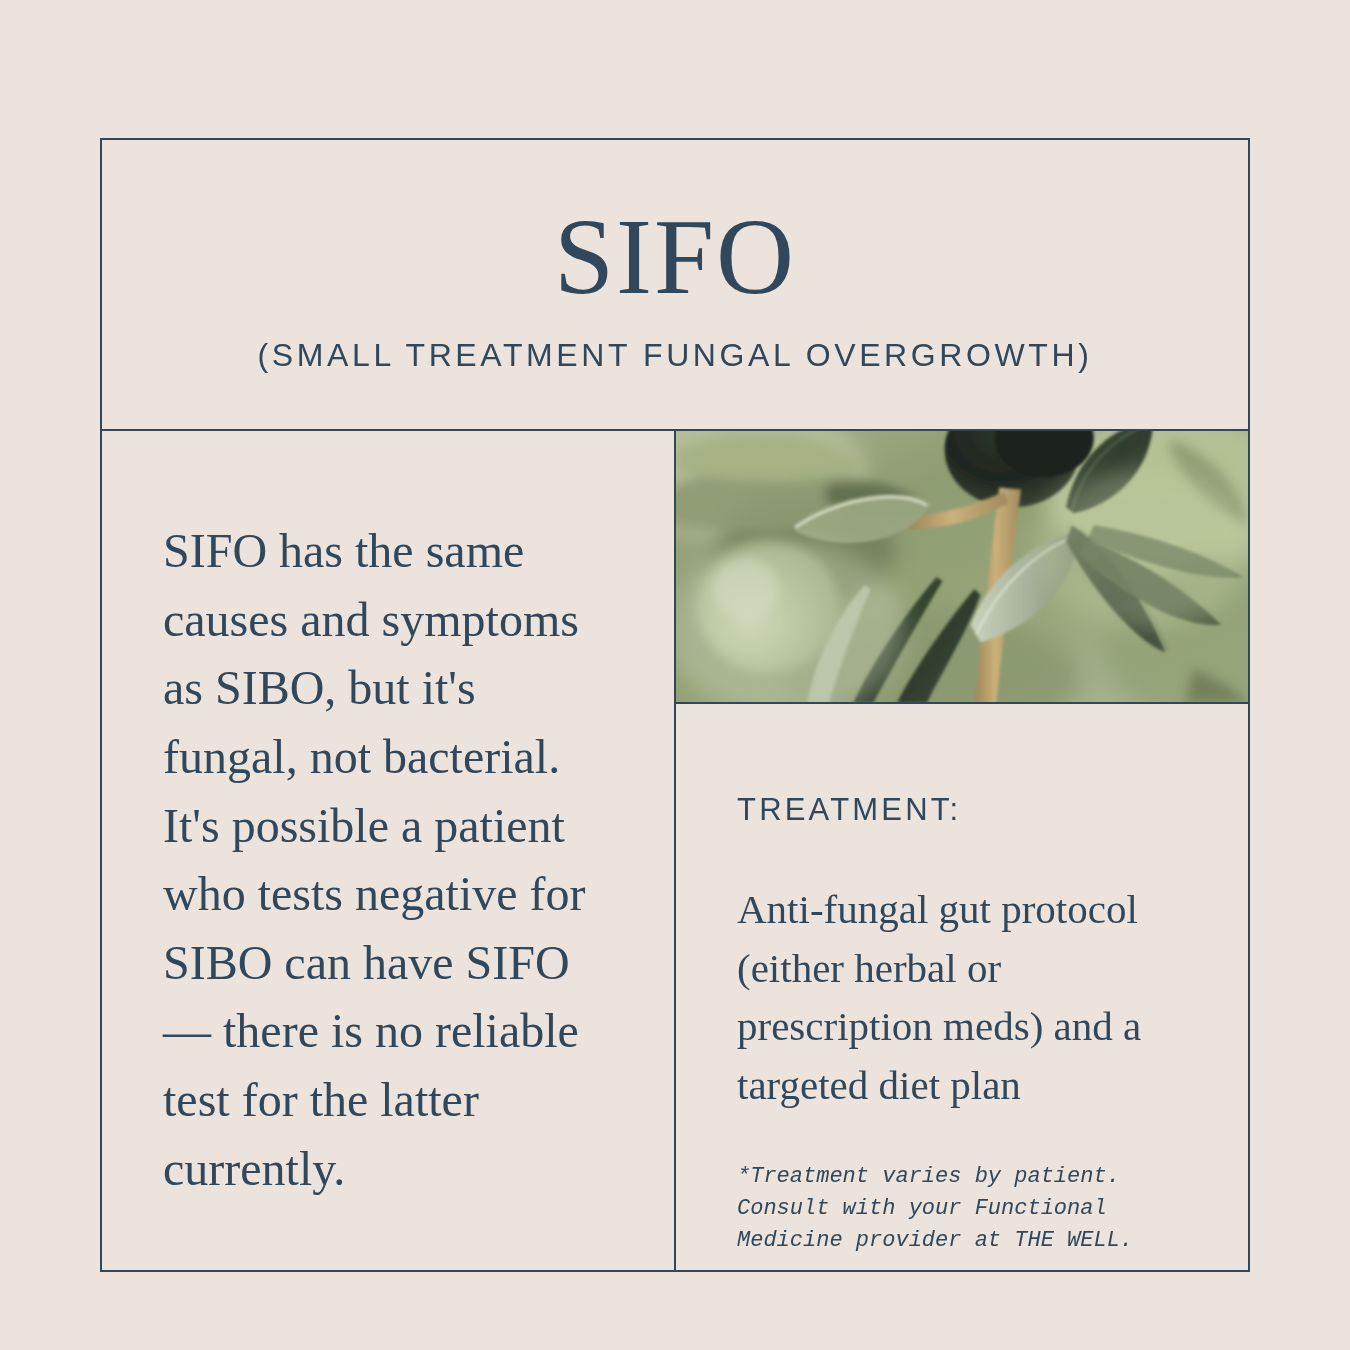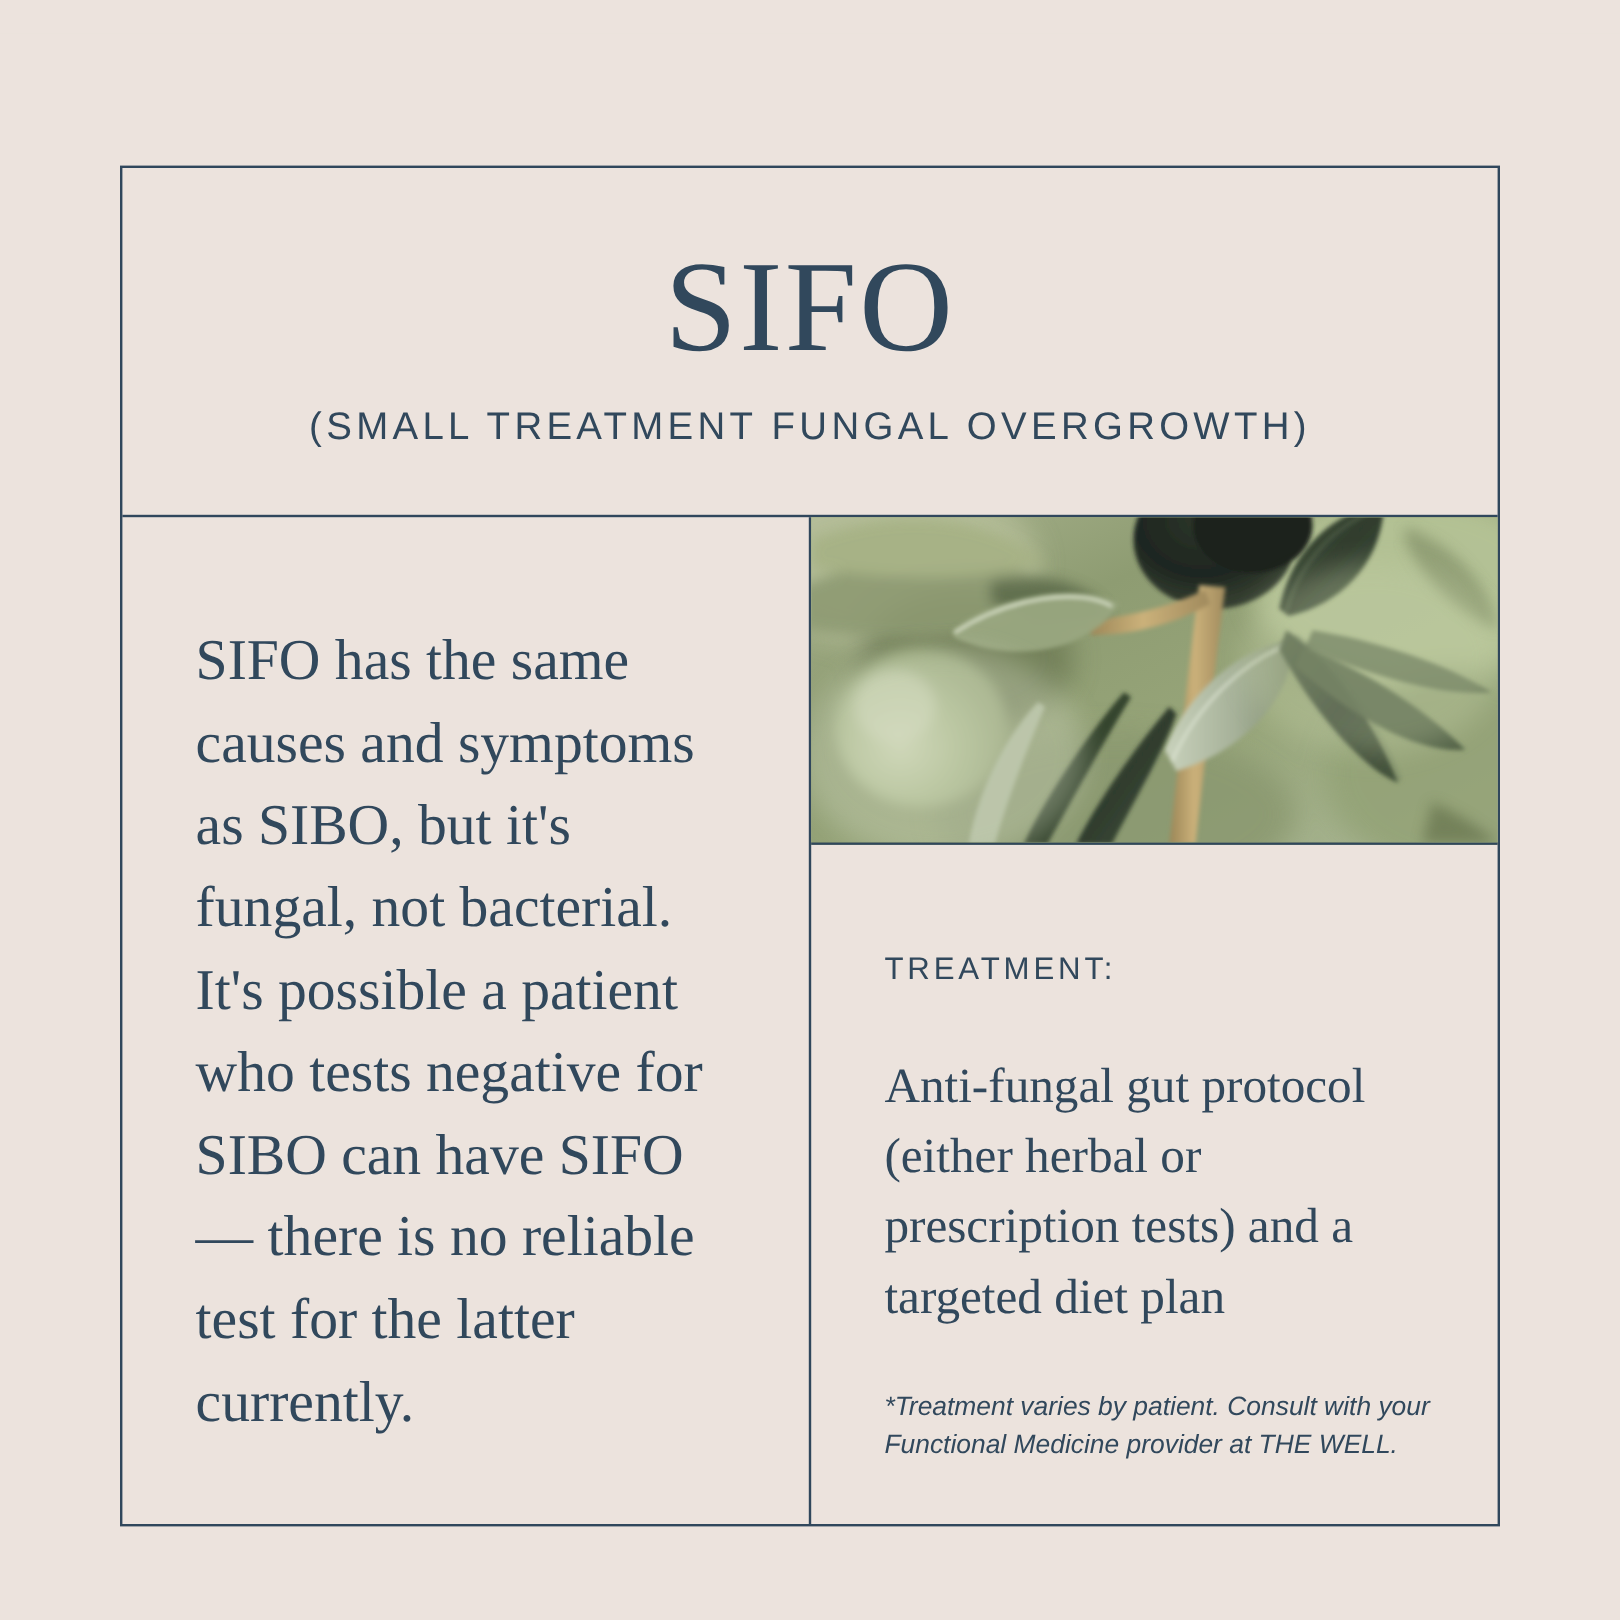--- a/index.html
+++ b/index.html
@@ -87,36 +87,36 @@
   .photo svg { display:block; width:100%; height:100%; }
 
   
   .treatment {
     flex:1;
     padding:88px 46px 0 61px;
     position:relative;
   }
   .t-head {
     font-family:"Liberation Sans", sans-serif;
-    font-size:26px;
+    font-size:31px;
     letter-spacing:3.2px;
     color:#31485c;
     font-weight:400;
   }
   .t-body {
     margin-top:52px;
     font-family:"Liberation Serif", serif;
     font-size:41px;
     line-height:1.43;
     color:#31485c;
     max-width:470px;
   }
   .t-note {
     margin-top:46px;
-    font-family:Liberation Sans, sans-serif;
+    font-family:Liberation Mono, monospace;
     font-style:italic;
     font-size:22px;
     line-height:1.46;
     color:#31485c;
   }
 </style>
 </head>
 <body>
 
 <div class="canvas">
@@ -246,20 +246,20 @@
 
             <g filter="url(#softer)" opacity="0.35">
               <ellipse cx="110" cy="200" rx="120" ry="90" fill="#d4dbc3"></ellipse>
               <ellipse cx="470" cy="120" rx="110" ry="80" fill="#c3cfa6"></ellipse>
             </g>
           </svg>
         </div>
 
         <div class="treatment">
           <div class="t-head">TREATMENT:</div>
-          <p class="t-body">Anti-fungal gut protocol (either herbal or prescription tests) and a targeted diet plan</p>
+          <p class="t-body">Anti-fungal gut protocol (either herbal or prescription meds) and a targeted diet plan</p>
           <p class="t-note">*Treatment varies by patient. Consult with your Functional Medicine provider at THE WELL.</p>
         </div>
 
       </div>
     </div>
   </div>
 </div>
 
 </body></html>

